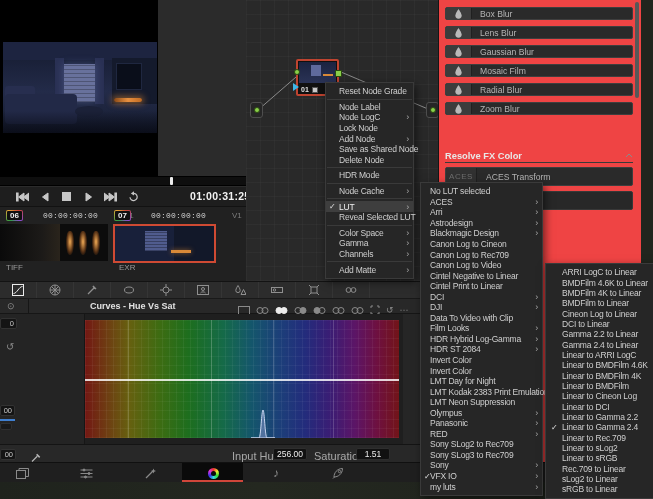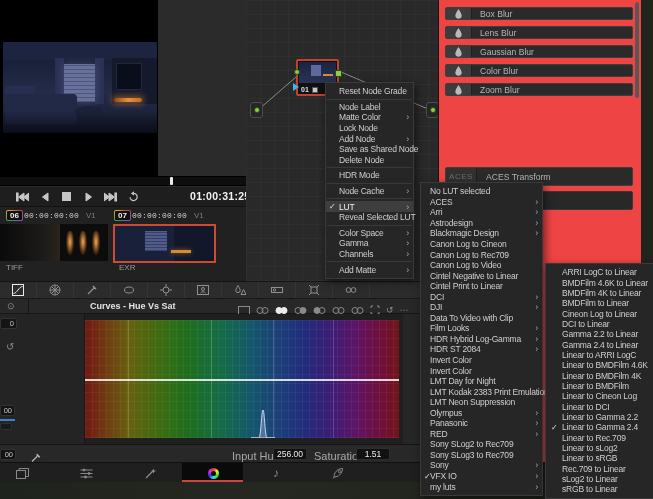--- a/index.html
+++ b/index.html
@@ -24,21 +24,21 @@
   .room .table{position:absolute;left:72px;top:64px;width:28px;height:11px;background:#1b2138;border-radius:50%;}
   .room .floor{position:absolute;left:0;bottom:0;width:100%;height:22px;background:linear-gradient(rgba(10,13,24,0),rgba(8,10,20,.8));}
   .jogbar{left:0;top:176px;width:246px;height:10px;background:#0e0e0e;border-top:1px solid #000;border-bottom:1px solid #000;}
   .playhead{left:170px;top:177px;width:3px;height:8px;background:#ececec;border-radius:1px;}
   .transport{left:0;top:187px;width:246px;height:20px;background:#1e1e1e;border-bottom:1px solid #121212;display:flex;align-items:center;}
   .tbtns{display:flex;align-items:center;gap:9px;margin-left:16px;}
   .tbtn{display:flex;align-items:center;justify-content:center;width:13px;height:12px;}
   .tbtn svg{fill:#c6c6c6;stroke:#c6c6c6;}
   .timecode{position:absolute;left:190px;top:3px;font-size:10.5px;font-weight:bold;color:#f2f2f2;letter-spacing:.3px;}
   .clips{left:0;top:207px;width:246px;height:74px;background:#212121;}
-  .badge{position:absolute;top:3px;display:flex;align-items:center;gap:1px;}
+  .badge{position:absolute;top:3px;display:flex;align-items:center;gap:20px;}
   .badge .num{display:inline-block;padding:1px;border-radius:2px;background:conic-gradient(from 130deg,#8a4bd0,#2f9e44,#e2a437,#c94436,#8a4bd0);}
   .badge .num i{display:block;font-style:normal;background:#101010;color:#efefef;font-size:8px;font-weight:bold;padding:0 3px;line-height:9px;border-radius:1px;}
   .badge .tc{font-size:8px;color:#cfcfcf;letter-spacing:.2px;font-family:Liberation Mono, monospace;}
   .badge .trk{font-size:8px;color:#7c7c7c;margin-left:6px;}
   .thumb{position:absolute;top:17px;height:37px;background:#0c0c0c;overflow:hidden;}
   .thumb1{left:0;width:108px;}
   .thumb1 .fig{position:absolute;top:7px;width:8px;height:24px;border-radius:40%;background:radial-gradient(ellipse at 50% 45%,rgba(255,180,90,.95),rgba(170,90,30,.45) 55%,rgba(60,30,10,0) 78%);}
   .thumb1 .wall{position:absolute;left:0;top:0;width:60px;height:37px;background:linear-gradient(90deg,#0a0a0a,#1c1a18 70%,#2a241c);}
   .thumb2{left:113px;width:103px;height:39px;border:2px solid #cf4a33;background:#18203a;}
   .thumb2 .win{position:absolute;left:30px;top:5px;width:22px;height:20px;background:#505c8e;background-image:repeating-linear-gradient(0deg,rgba(0,0,0,.3) 0 1px,transparent 1px 3px);}
@@ -290,31 +290,45 @@
             </svg>
           </span>
           <span class="lbl">Gaussian Blur</span>
         </div>
         <div class="fxrow">
           <span class="fxicon">
             <svg width="9" height="11" viewBox="0 0 10 12">
               <path d="M5 1 C5 1 1.5 6 1.5 8.2 A3.5 3.5 0 0 0 8.5 8.2 C8.5 6 5 1 5 1 Z"></path>
             </svg>
           </span>
-          <span class="lbl">Color Blur</span>
+          <span class="lbl">Mosaic Film</span>
         </div>
         <div class="fxrow">
           <span class="fxicon">
             <svg width="9" height="11" viewBox="0 0 10 12">
               <path d="M5 1 C5 1 1.5 6 1.5 8.2 A3.5 3.5 0 0 0 8.5 8.2 C8.5 6 5 1 5 1 Z"></path>
             </svg>
           </span>
+          <span class="lbl">Radial Blur</span>
+        </div>
+        <div class="fxrow">
+          <span class="fxicon">
+            <svg width="9" height="11" viewBox="0 0 10 12">
+              <path d="M5 1 C5 1 1.5 6 1.5 8.2 A3.5 3.5 0 0 0 8.5 8.2 C8.5 6 5 1 5 1 Z"></path>
+            </svg>
+          </span>
           <span class="lbl">Zoom Blur</span>
         </div>
       </div>
+    <div class="fxheader">
+      <span class="t">Resolve FX Color</span>
+      <svg width="8" height="5" viewBox="0 0 8 5">
+          <path d="M1 4 L4 1 L7 4"></path>
+        </svg>
+    </div>
     <div class="acesrow">
       <span class="acesicon">ACES</span>
       <span class="lbl">ACES Transform</span>
     </div>
     <div class="emptyrow"></div>
     <div class="fxscroll"></div>
   </div>
 
   <div class="abs palette">
     <div class="ptoolbar">
@@ -506,21 +520,21 @@
 
       </div>
       <div class="msep"></div>
       <div class="mitem">
 
         <span class="lbl">Node Label</span>
 
       </div>
       <div class="mitem">
 
-        <span class="lbl">Matte Color</span>
+        <span class="lbl">Node LogC</span>
         <span class="arr">›</span>
       </div>
       <div class="mitem">
 
         <span class="lbl">Lock Node</span>
 
       </div>
       <div class="mitem">
 
         <span class="lbl">Add Node</span>

